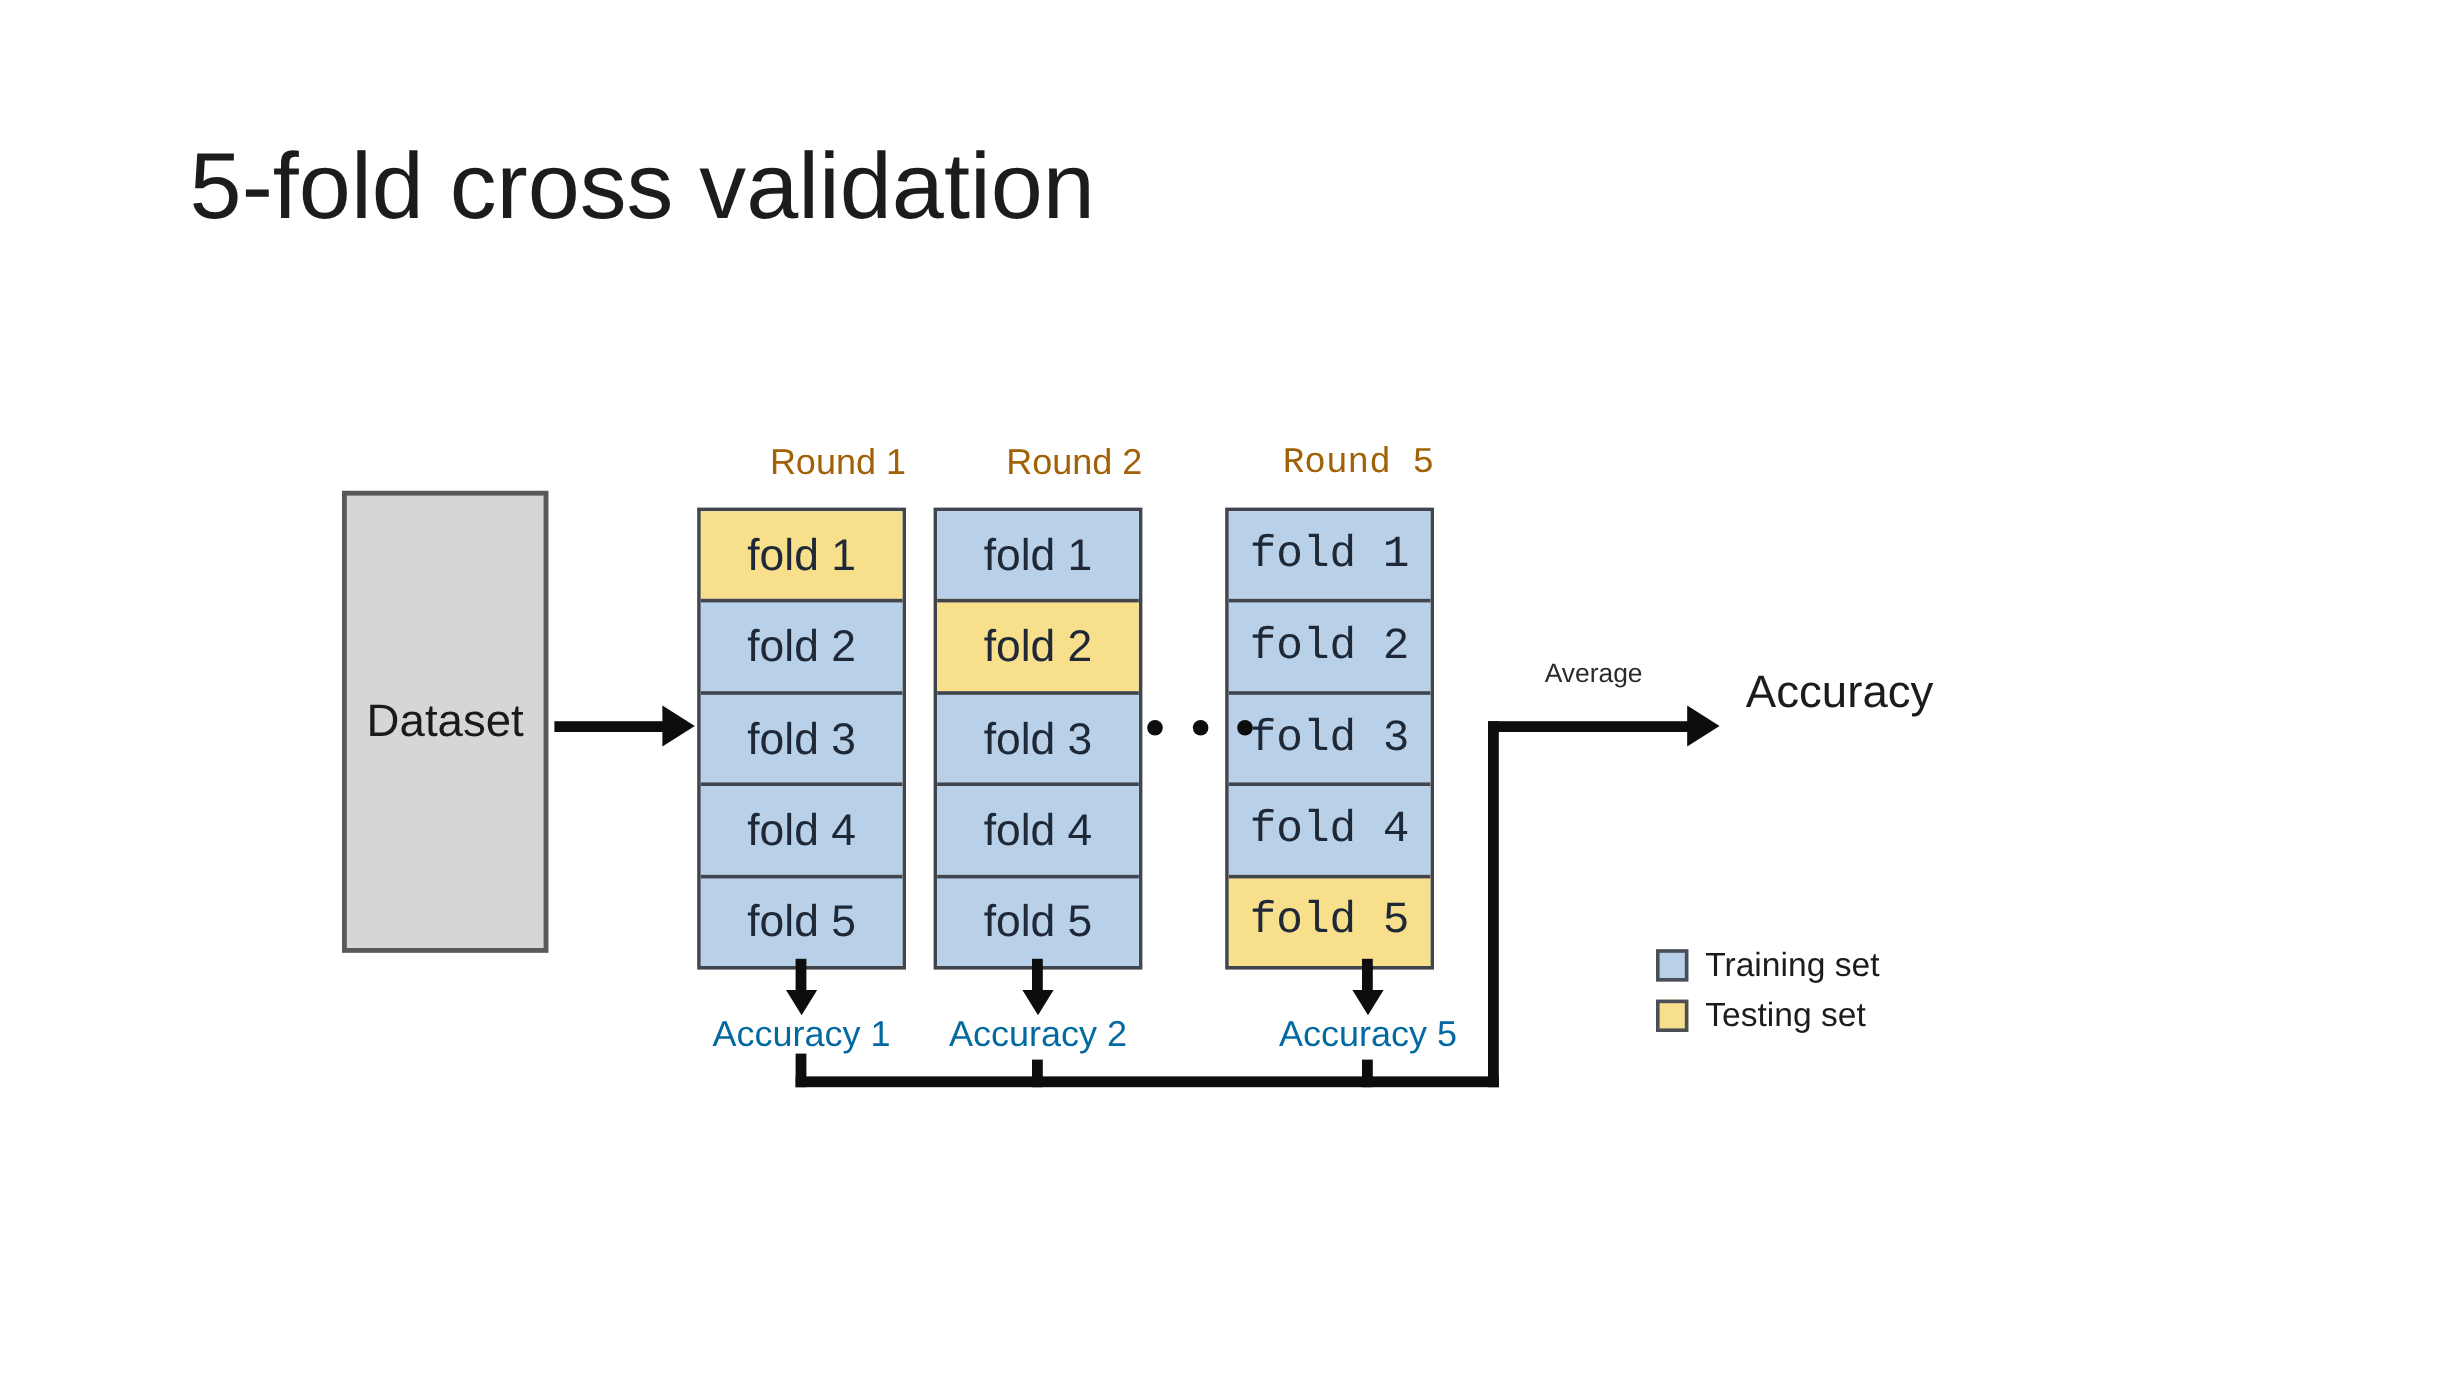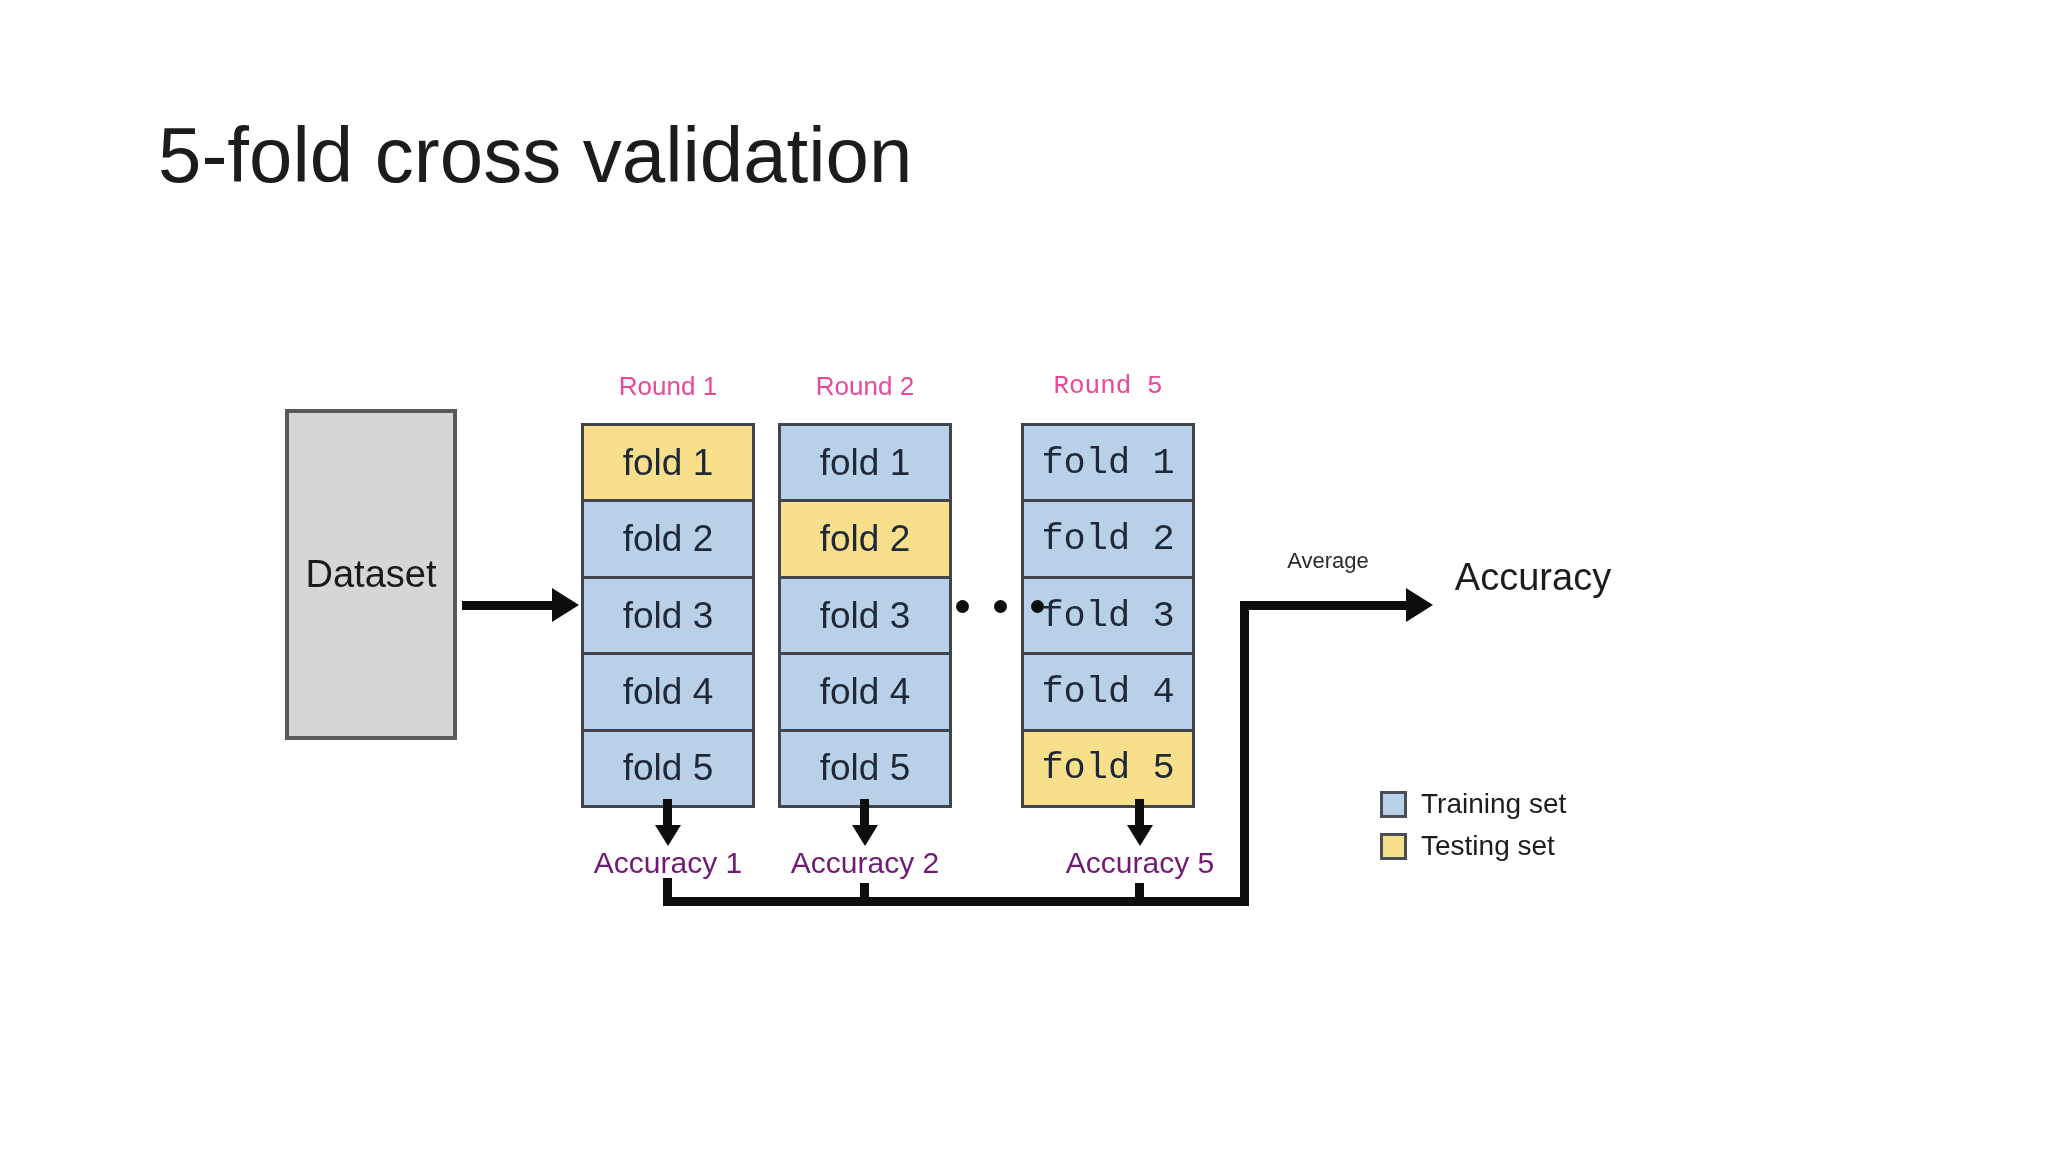--- a/index.html
+++ b/index.html
@@ -10,51 +10,51 @@
     --line:#0d0d0d; --cellborder:#41454d;
   }
   .abs { position:absolute; }
 
   .slide-title {
     left:158px; top:110px; font-size:78px; font-weight:300;
     color:#1c1c1c; white-space:nowrap;
   }
 
   .dataset-box {
-    left:285px; top:409px; width:172px; height:331px;
+    left:285px; top:409px; width:172px; height:385px;
     background:var(--dataset-fill); border:4px solid #58595b;
     box-sizing:border-box; display:flex; align-items:center; justify-content:center;
     font-size:38px; color:#1a1a1a;
   }
 
   
   .shaft-h { height:9px; background:var(--line); }
   .shaft-v { width:9px; background:var(--line); }
   .head-right { width:0; height:0; border-left:27px solid var(--line);
     border-top:17px solid transparent; border-bottom:17px solid transparent; }
   .head-down { width:0; height:0; border-top:21px solid var(--line);
     border-left:13px solid transparent; border-right:13px solid transparent; }
 
   .round-col { top:366px; width:174px; }
-  .round-label { height:40px; line-height:40px; text-align:center;
-    font-size:26px; color:#ec4899; }
+  .round-label { height:40px; line-height:40px; text-align:right;
+    font-size:30px; color:#a16207; }
   .col-body { margin-top:17px; height:385px; border:3px solid var(--cellborder);
     box-sizing:border-box; display:flex; flex-direction:column; }
   .fold-cell { flex:1; display:flex; align-items:center; justify-content:center;
     font-size:37px; color:#1e2836; border-top:3px solid var(--cellborder); }
   .fold-cell:first-child { border-top:none; }
   .fold-cell.training { background:var(--training); }
   .fold-cell.testing  { background:var(--testing); }
 
   .dots { left:956px; top:599px; width:88px; height:14px;
     display:flex; justify-content:space-between; align-items:center; }
   .dot { width:13px; height:13px; border-radius:50%; background:var(--line); }
 
   .accuracy-label { top:846px; width:240px; text-align:center;
-    font-size:30px; color:#701a75; white-space:nowrap; }
+    font-size:30px; color:#0369a1; white-space:nowrap; }
 
   .tick { width:9px; background:var(--line); }
 
   .average-label { left:1248px; top:548px; width:160px; text-align:center;
     font-size:22px; color:#2a2a2a; }
 
   .final-accuracy { left:1408px; top:549px; width:250px; text-align:center;
     font-size:38px; line-height:57px; color:#1c1c1c; }
 
   .legend { left:1380px; top:788px; }

